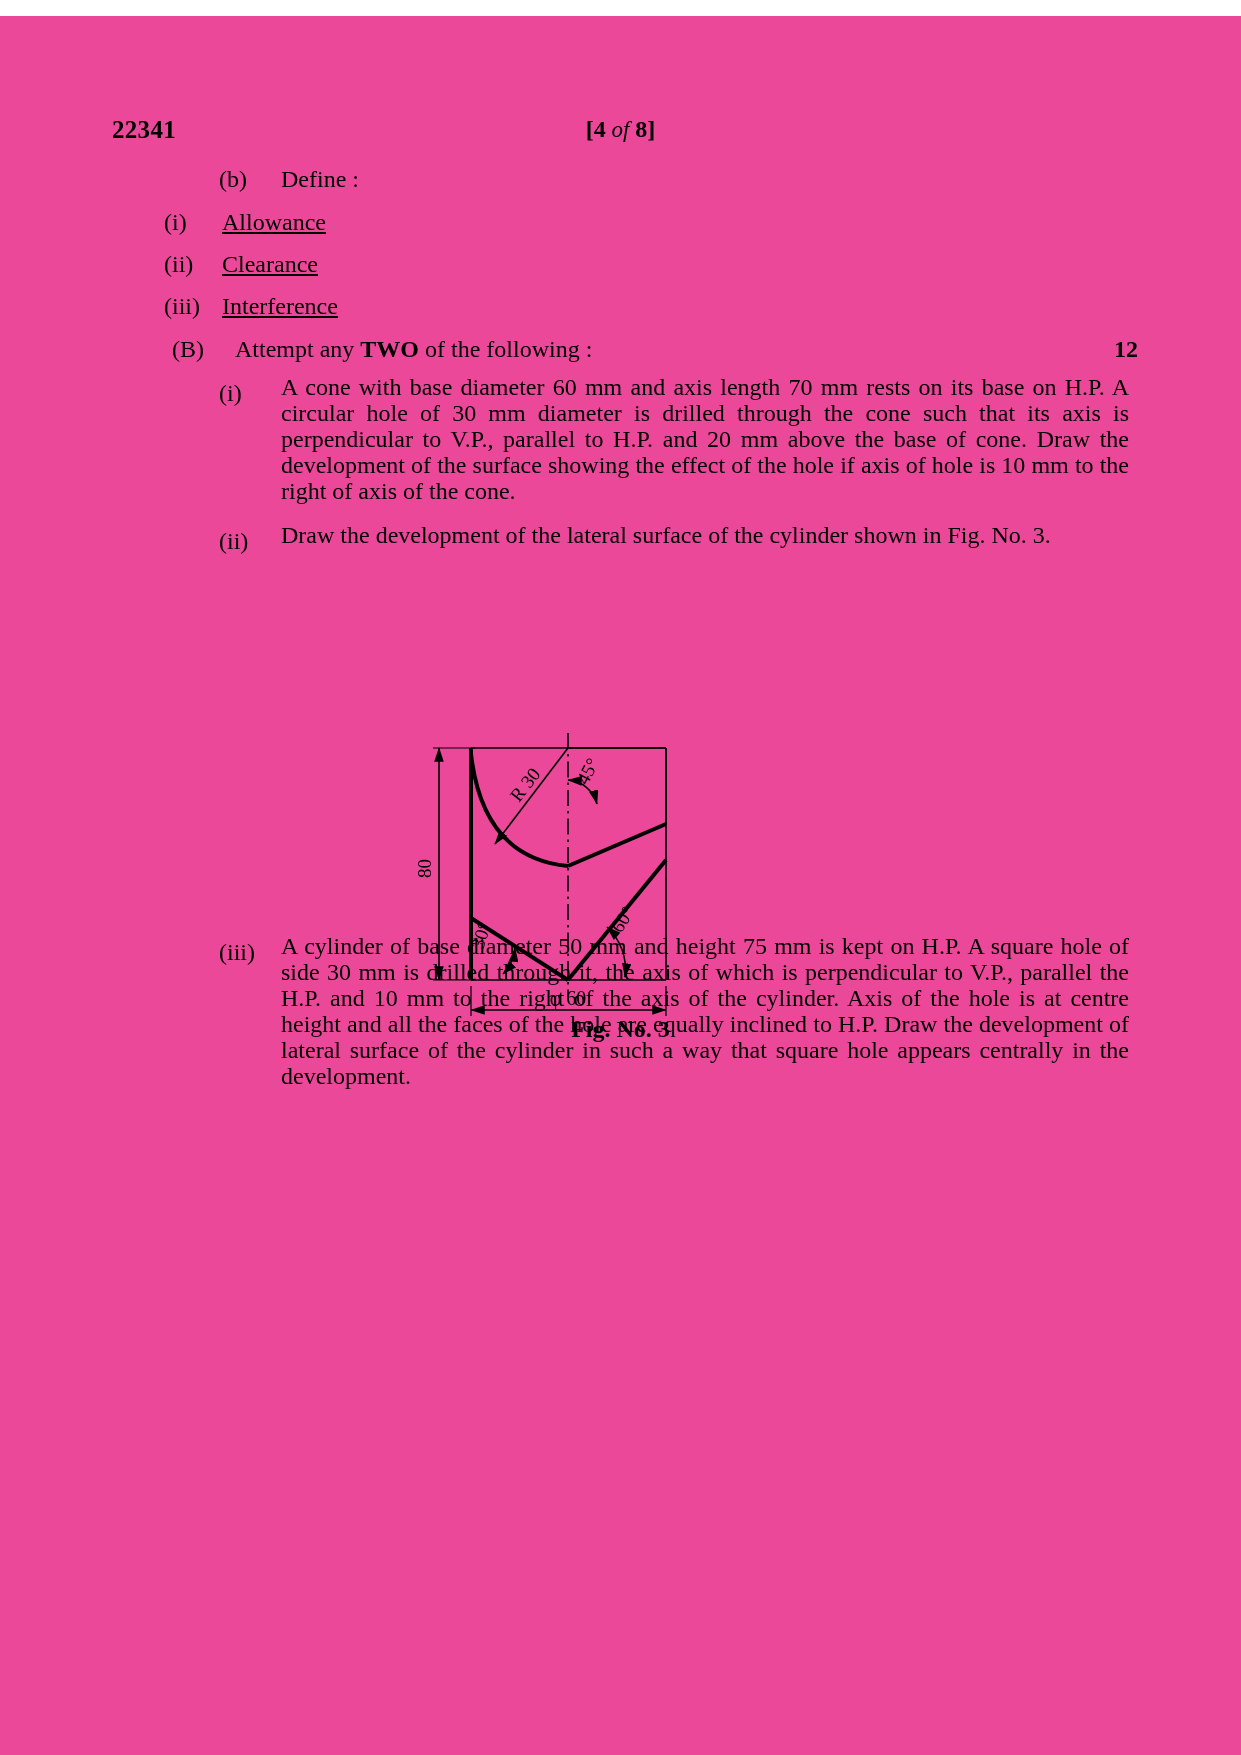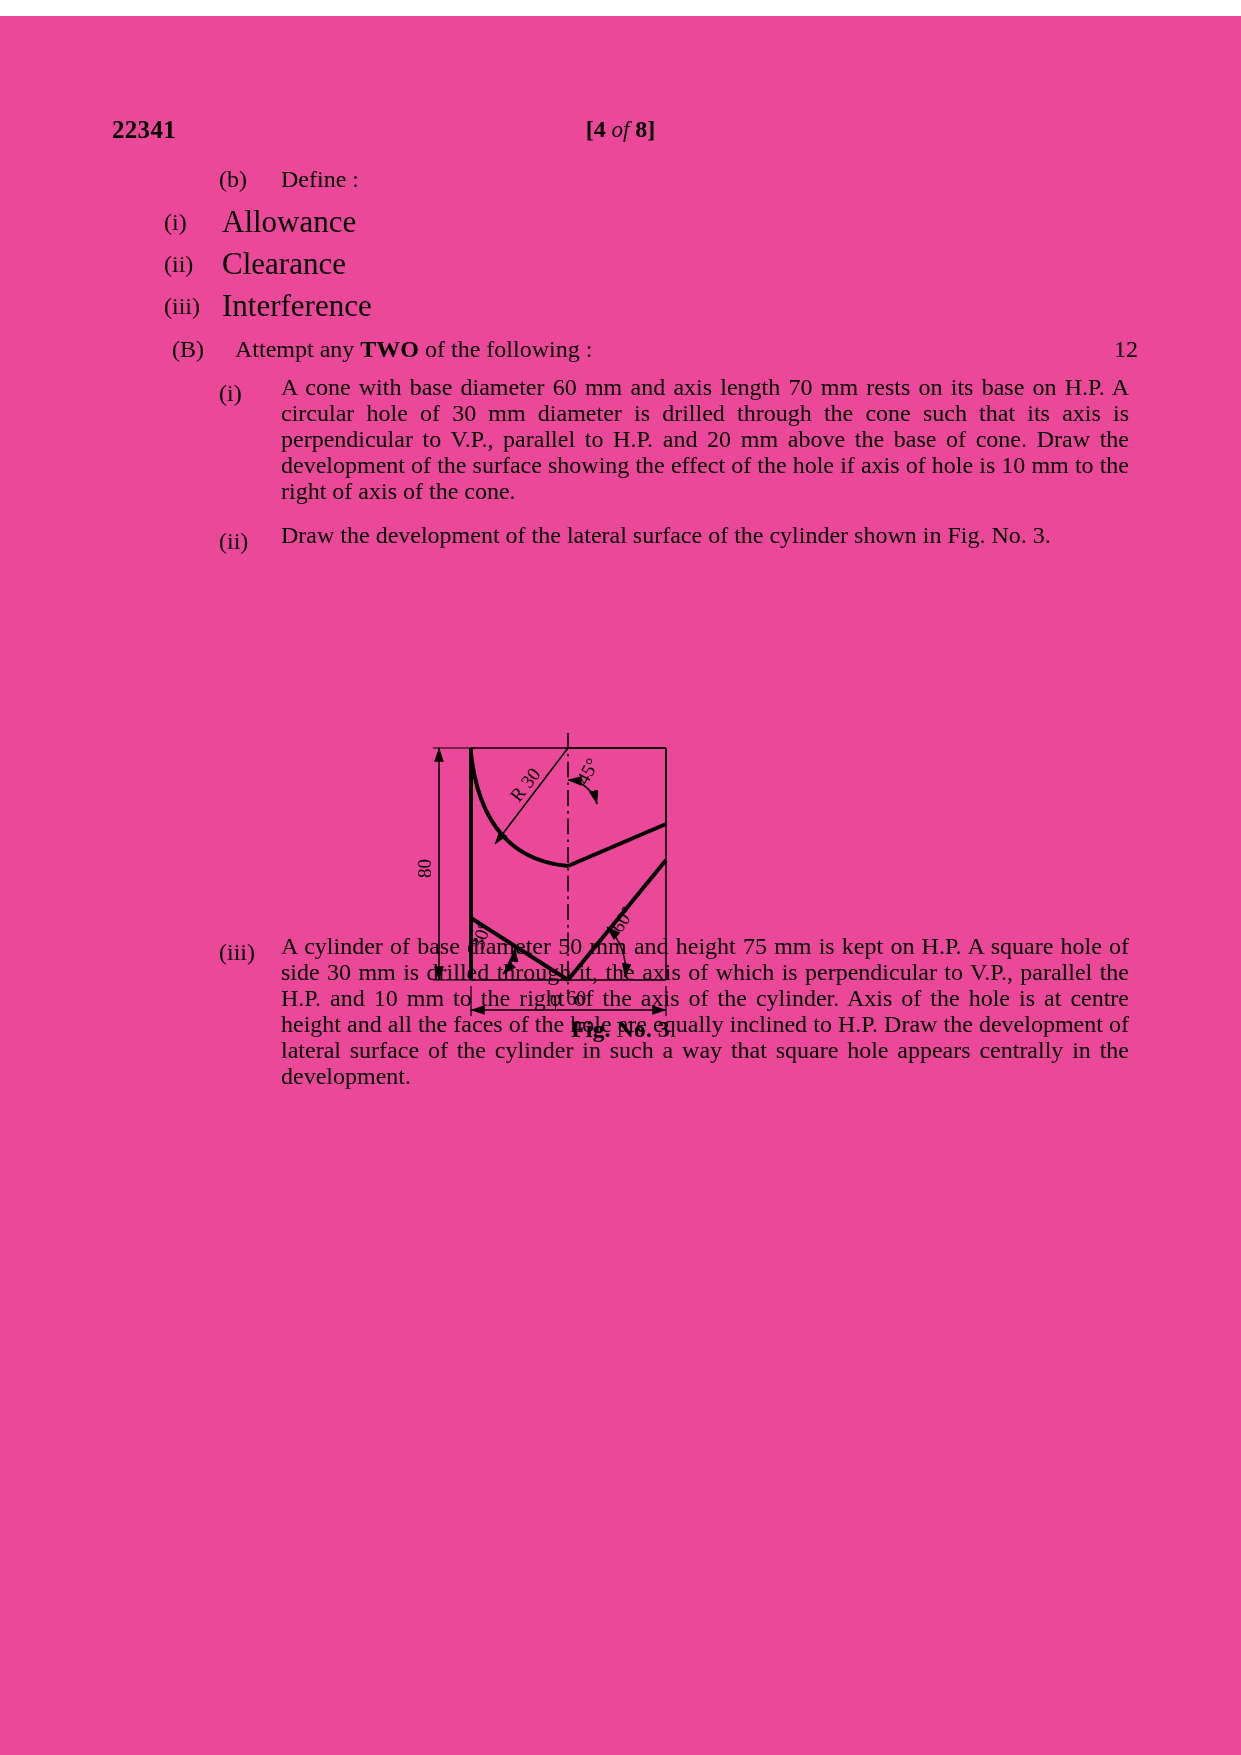--- a/index.html
+++ b/index.html
@@ -87,36 +87,36 @@
     display: flex;
     align-items: flex-start;
     line-height: 42px;
     margin-bottom: 0px;
   }
   .define-item .num {
     flex: 0 0 auto;
     width: 58px;
     font-size: 24px;
   }
-  .define-item .txt { font-size: 31px; }
+  .define-item .txt { font-size: 24px; text-decoration: underline; }
 
   
   .blk-attempt {
     position: relative;
     margin-left: 60px;
     margin-top: 1px;
   }
   .blk-attempt .marker { width: 63px; }
   .attempt-text { font-size: 24px; line-height: 42px; }
   .attempt-marks {
     position: absolute;
     right: -9px;
     top: 0;
     font-size: 24px;
-    font-weight: normal;
+    font-weight: bold;
     line-height: 42px;
   }
 
   
   .qpara {
     display: flex;
     align-items: flex-start;
     margin-left: 107px;
     margin-top: 4px;
   }

